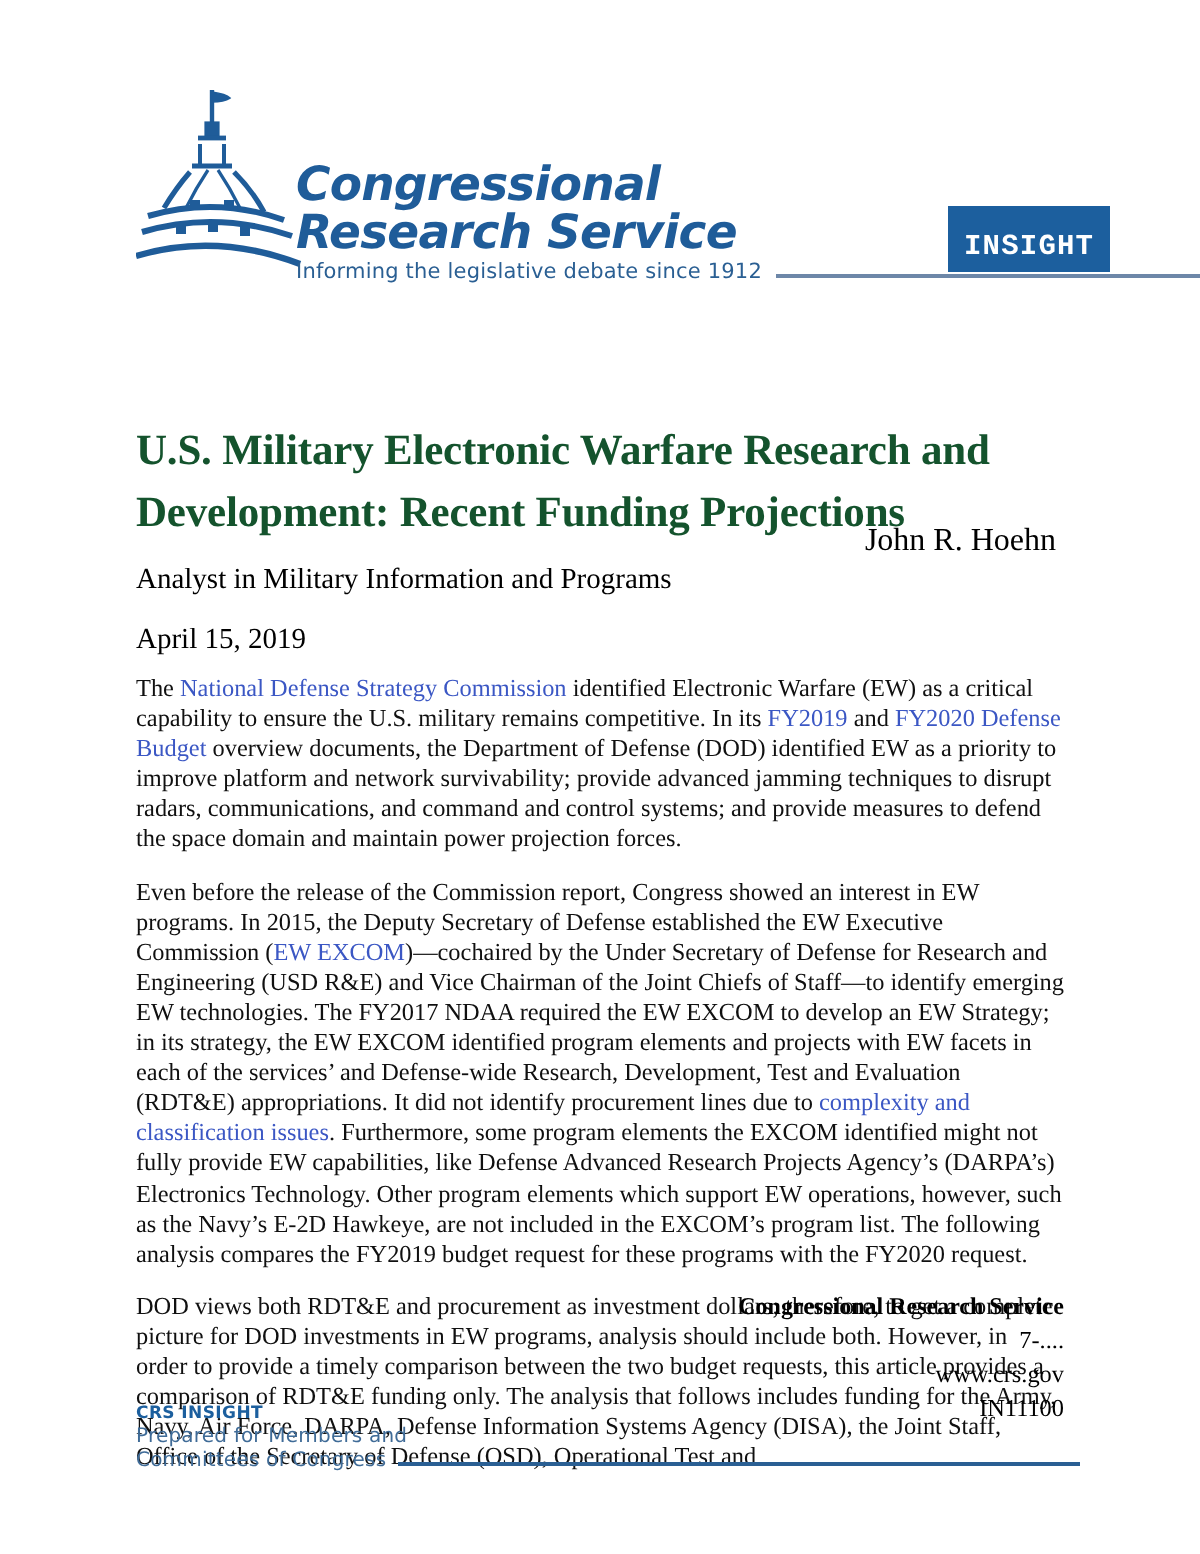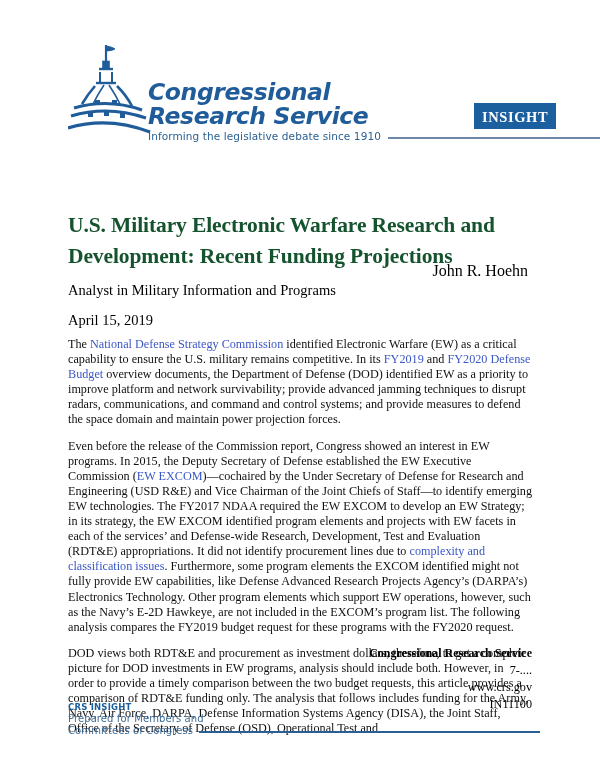--- a/index.html
+++ b/index.html
@@ -77,25 +77,25 @@
     margin-left: 7px;
     margin-top: 4px;
   }
 
   .insight-badge {
     position: absolute;
     left: 474px;
     top: 103px;
     background: #1c5f9e;
     color: #ffffff;
-    font-family: Liberation Serif, serif;
+    font-family: Liberation Mono, monospace;
     font-weight: bold;
     font-size: 14.5px;
     letter-spacing: 0.6px;
-    padding: 7px 8px 4px 8px;
+    padding: 14px 8px 4px 8px;
     line-height: 1;
   }
 
   
   .doc-title {
     position: absolute;
     left: 68px;
     top: 196px;
     width: 460px;
     font-family: "Liberation Serif", "DejaVu Serif", serif;
@@ -244,21 +244,21 @@
         </g>
       </svg>
     </div>
 
     <div class="wordmark">
       <div class="wordmark-line">Congressional</div>
       <div class="wordmark-line">Research Service</div>
     </div>
 
     <div class="tagline-row">
-      <span class="tagline">Informing the legislative debate since 1910</span>
+      <span class="tagline">Informing the legislative debate since 1912</span>
       <span class="tagline-rule"></span>
     </div>
   </div>
 
   <div class="insight-badge">INSIGHT</div>
 
   <h1 class="doc-title">U.S. Military Electronic Warfare Research and Development: Recent Funding Projections</h1>
 
   <div class="byline">
     <div class="author-name">John R. Hoehn</div>

